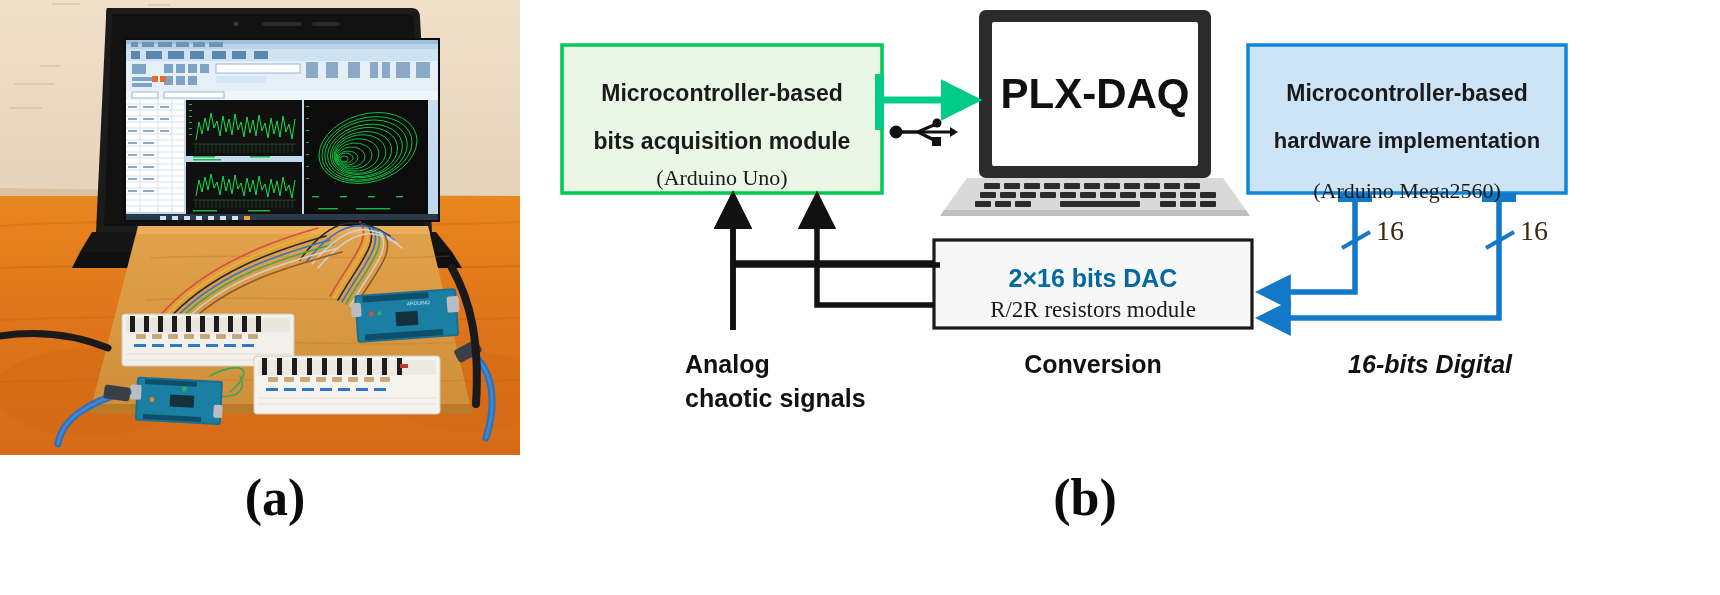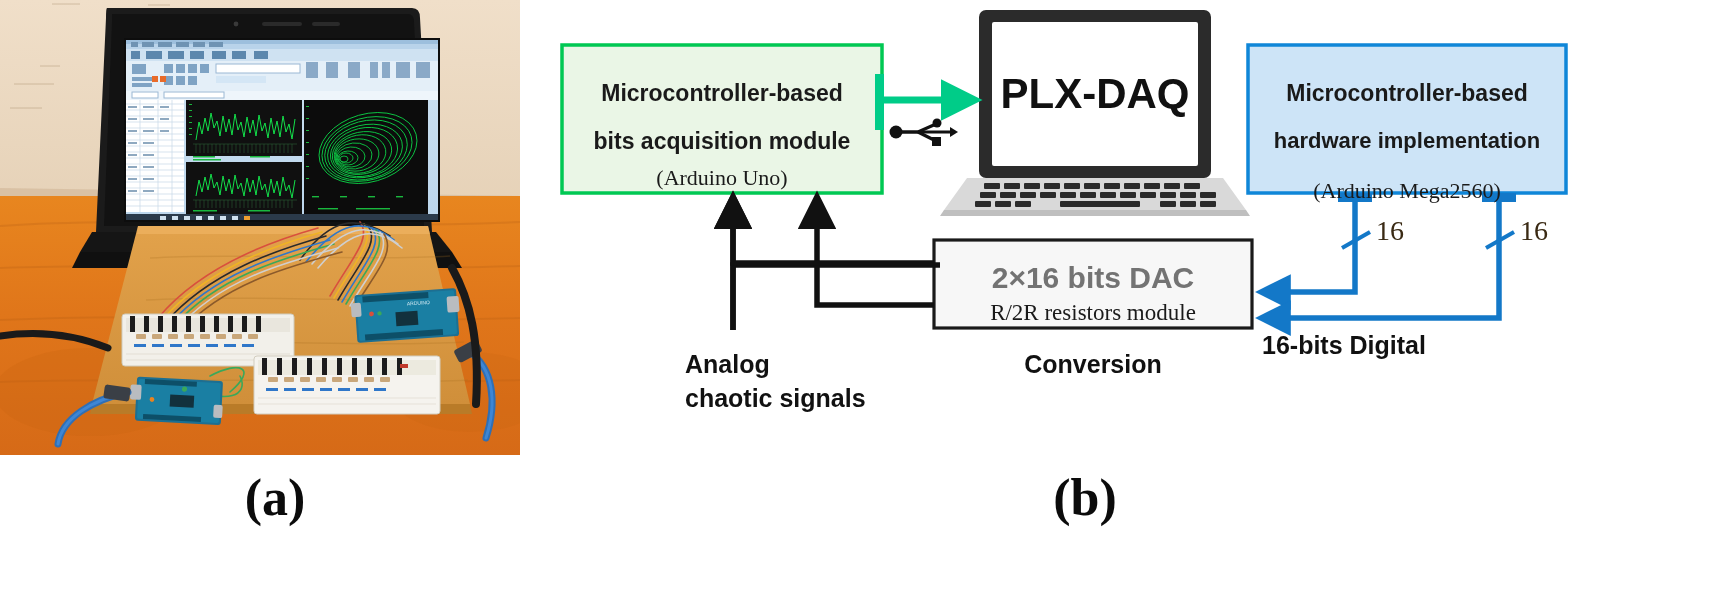--- a/index.html
+++ b/index.html
@@ -563,36 +563,36 @@
                 display:flex;flex-direction:column;align-items:center;justify-content:flex-start;
                 padding-top:16px;box-sizing:border-box;">
       <div class="blk-title" style="font-size:23px;color:#1a1a1a;line-height:1.3;">Microcontroller-based</div>
       <div class="blk-title" style="font-size:22px;color:#1a1a1a;line-height:1.3;">hardware implementation</div>
       <div class="blk-sub" style="font-size:22px;color:#1a1a1a;margin-top:23px;">(Arduino Mega2560)</div>
     </div>
 
     <div style="position:absolute;left:414px;top:240px;width:318px;height:88px;
                 display:flex;flex-direction:column;align-items:center;justify-content:center;
                 box-sizing:border-box;">
-      <div class="blk-title" style="font-size:30px;color:#737373;line-height:1.2;">2×16 bits DAC</div>
+      <div class="blk-title" style="font-size:25px;color:#0369a1;line-height:1.2;">2×16 bits DAC</div>
       <div class="blk-sub" style="font-size:23px;color:#1a1a1a;margin-top:4px;">R/2R resistors module</div>
     </div>
 
     <div style="position:absolute;left:856px;top:215px;font-family:'Liberation Serif',serif;
                 font-size:28px;color:#3a2a14;">16</div>
     <div style="position:absolute;left:1000px;top:215px;font-family:'Liberation Serif',serif;
                 font-size:28px;color:#3a2a14;">16</div>
 
     <div style="position:absolute;left:165px;top:348px;width:250px;text-align:left;">
       <div style="font-size:25px;font-weight:bold;color:#111;line-height:1.35;">Analog</div>
       <div style="font-size:25px;font-weight:bold;color:#111;line-height:1.35;">chaotic signals</div>
     </div>
     <div style="position:absolute;left:448px;top:348px;width:250px;text-align:center;">
       <div style="font-size:25px;font-weight:bold;color:#111;line-height:1.35;">Conversion</div>
     </div>
-    <div style="position:absolute;left:742px;top:329px;width:250px;text-align:left;">
+    <div style="position:absolute;left:742px;top:348px;width:250px;text-align:right;font-style:italic;">
       <div style="font-size:25px;font-weight:bold;color:#111;line-height:1.35;">16-bits Digital</div>
     </div>
   </div>
 
   <div class="caption" id="cap-b">(b)</div>
 
 </div>
 
 </body></html>

